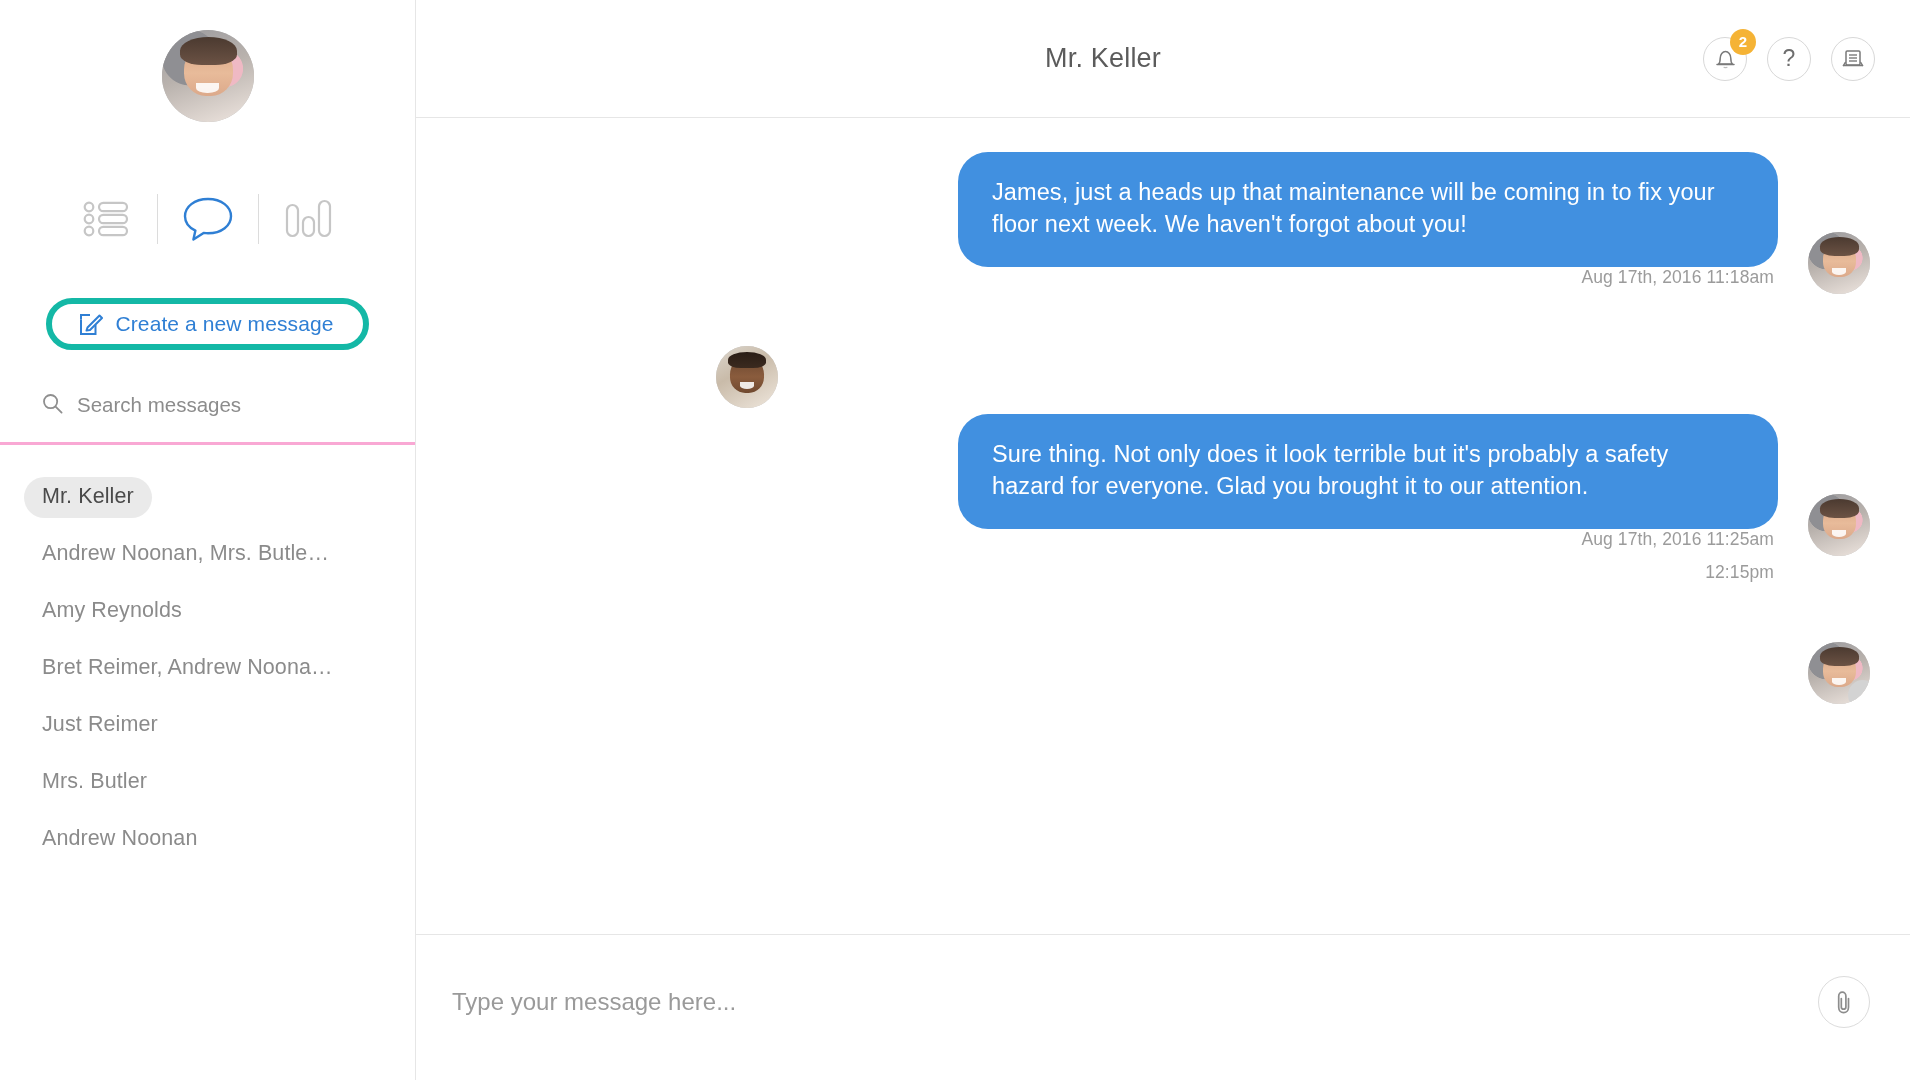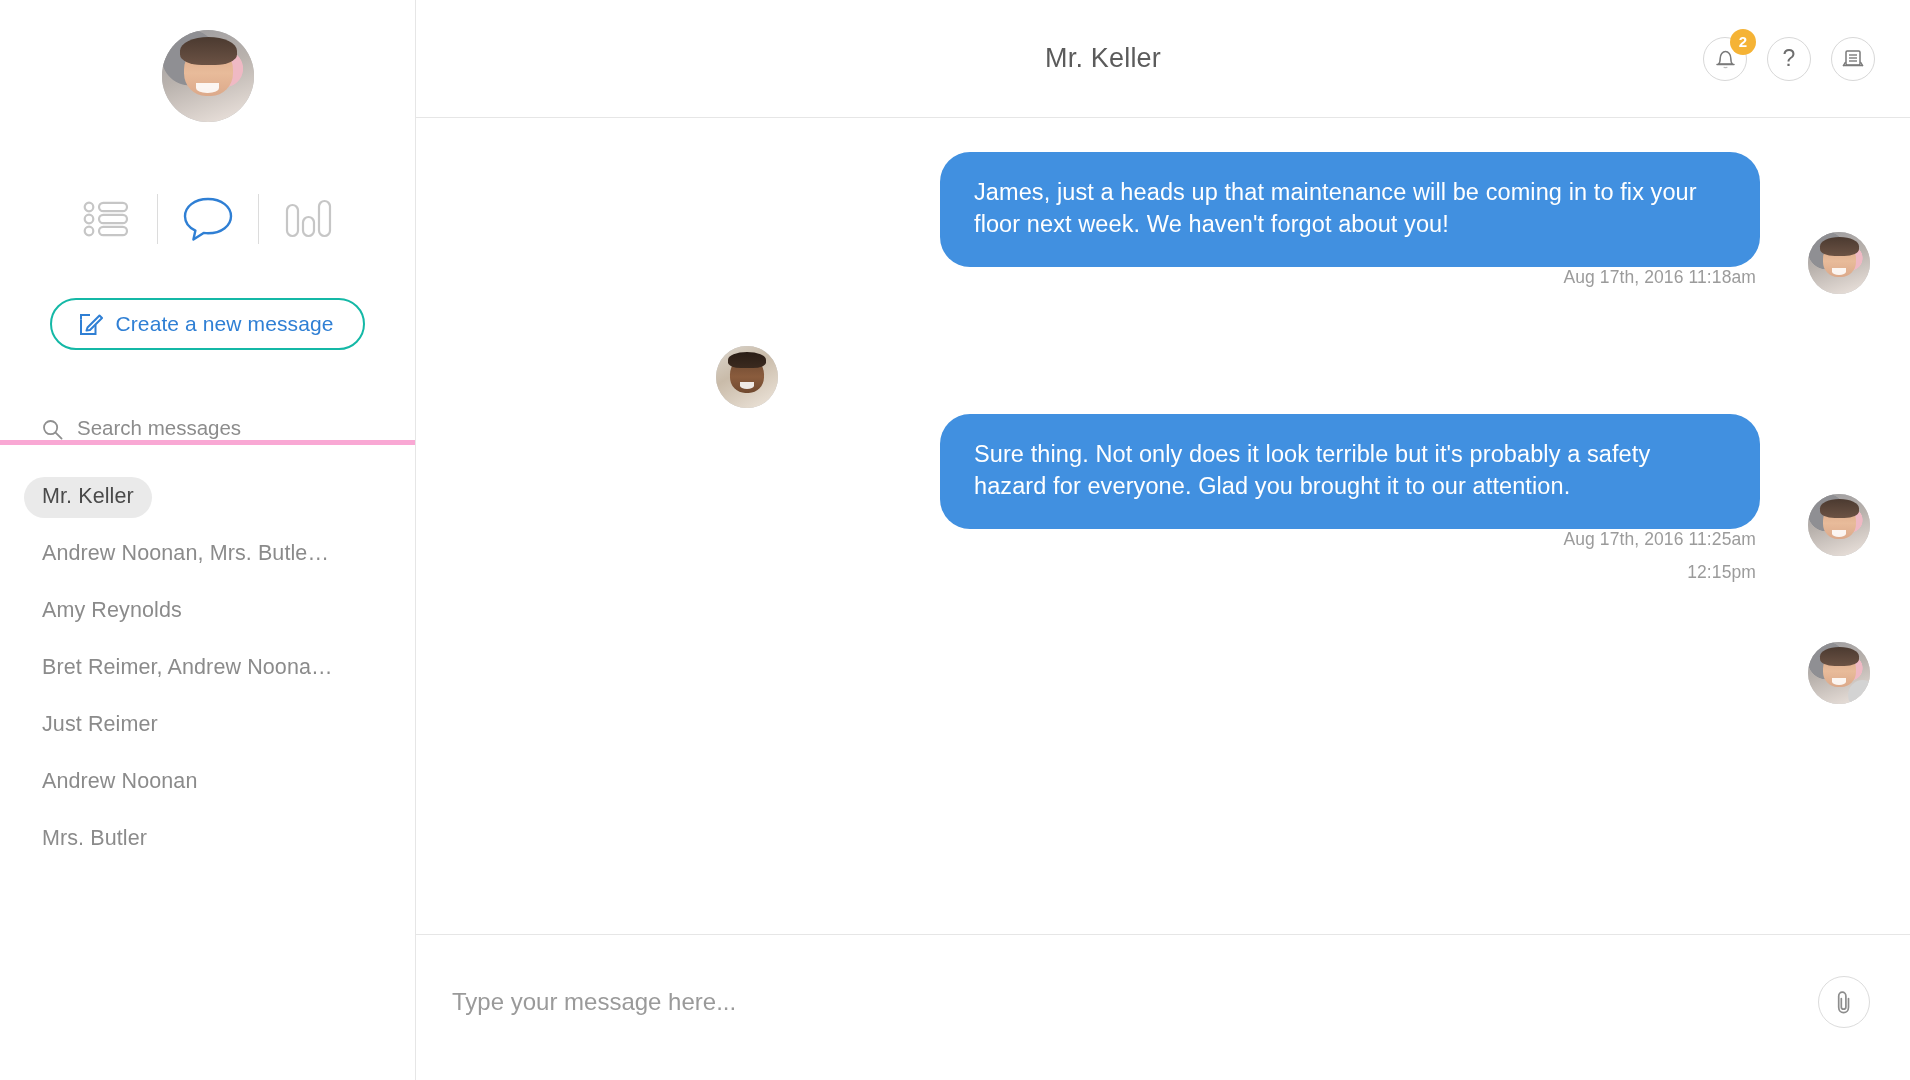--- a/index.html
+++ b/index.html
@@ -74,40 +74,40 @@
 
   .compose-wrap {
     margin-top: 48px;
     display: flex;
     justify-content: center;
   }
   .compose-btn {
     display: inline-flex;
     align-items: center;
     gap: 13px;
-    border: 2px solid #14b8a6;
+    border: 6px solid #14b8a6;
     color: #2f7fd4;
     background: #ffffff;
     border-radius: 30px;
     padding: 0 30px 0 26px;
     height: 52px;
     font-size: 21px;
     letter-spacing: 0.1px;
     cursor: pointer;
     font-family: "Liberation Sans", sans-serif;
   }
 
   .search-row {
     margin-top: 43px;
     height: 52px;
     display: flex;
-    align-items: flex-end;
+    align-items: flex-start;
     padding-left: 42px;
     gap: 14px;
-    border-bottom: 5px solid #f9a8d4;
+    border-bottom: 3px solid #f9a8d4;
     cursor: text;
   }
   .search-input {
     border: none;
     outline: none;
     font-size: 20.5px;
     color: #8c8c8c;
     background: transparent;
     width: 300px;
     font-family: "Liberation Sans", sans-serif;
@@ -219,21 +219,21 @@
     display: flex;
     flex-direction: column;
   }
 
   .msg-row {
     display: flex;
     align-items: flex-start;
     padding: 0 40px 0 40px;
     margin-bottom: 6px;
   }
-  .msg-row.out { justify-content: flex-end; gap: 18px; }
+  .msg-row.out { justify-content: flex-end; }
   .msg-row.in  { justify-content: flex-start; padding-left: 300px; }
 
   .msg-block { display: flex; flex-direction: column; }
   .msg-block.out { align-items: flex-end; }
   .msg-block.in  { align-items: flex-start; }
 
   .bubble {
     border-radius: 30px;
     padding: 24px 34px 26px 34px;
     font-size: 23.5px;
@@ -428,24 +428,24 @@
       <div class="conv-item">
         <span class="pill">Amy Reynolds</span>
       </div>
       <div class="conv-item">
         <span class="pill">Bret Reimer, Andrew Noona…</span>
       </div>
       <div class="conv-item">
         <span class="pill">Just Reimer</span>
       </div>
       <div class="conv-item">
+        <span class="pill">Mrs. Butler</span>
+      </div>
+      <div class="conv-item">
         <span class="pill">Andrew Noonan</span>
-      </div>
-      <div class="conv-item">
-        <span class="pill">Mrs. Butler</span>
       </div>
     </div>
 
   </aside>
 
   <section class="main">
 
     <header class="topbar">
       <div class="topbar-title">Mr. Keller</div>
 

